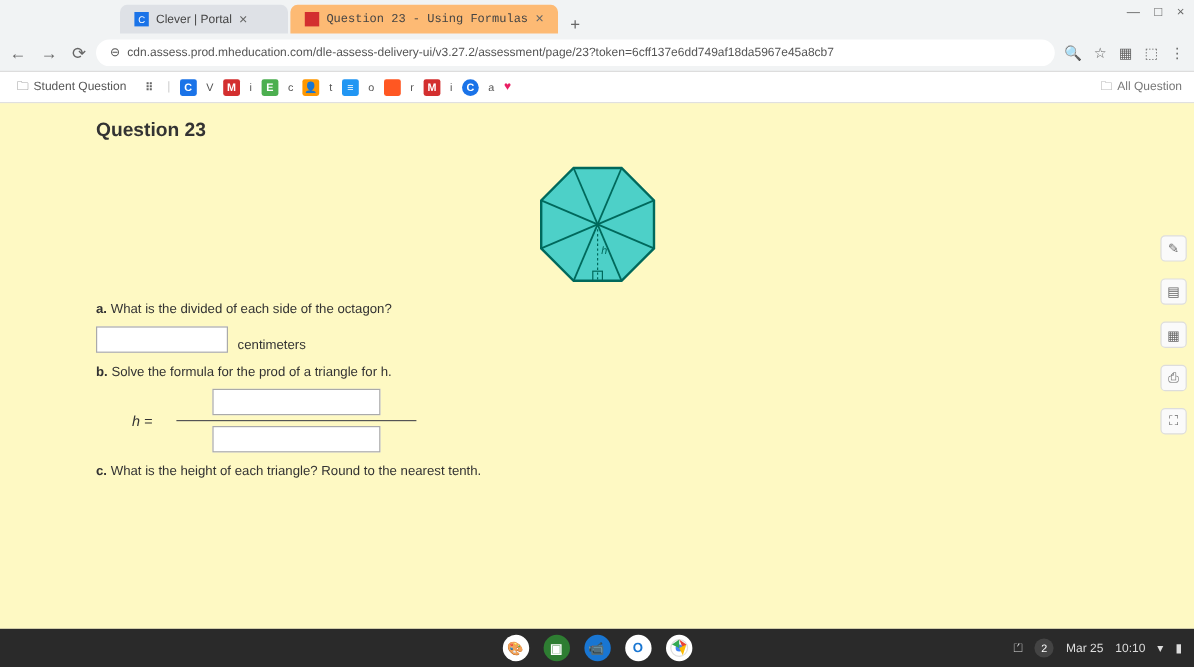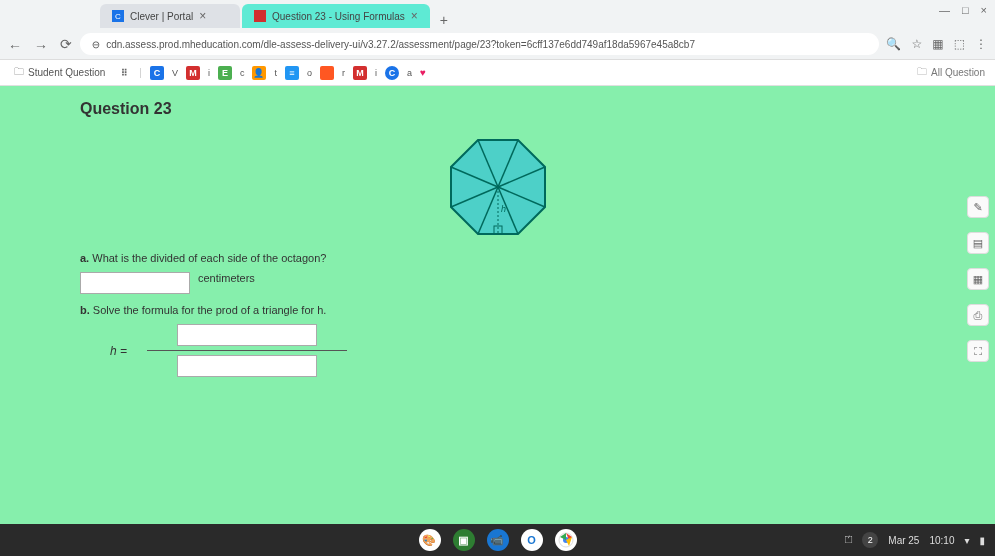--- a/index.html
+++ b/index.html
@@ -28,21 +28,21 @@
       padding: 4px 12px;
       border-radius: 6px 6px 0 0;
       font-size: 10px;
       display: flex;
       align-items: center;
       gap: 6px;
       height: 24px;
       min-width: 140px;
       color: #444;
     }
-    .tab.active { background: #5eead4; }
+    .tab.active { background: #fdba74; font-family: Liberation Mono, monospace; }
     .tab-close { color: #666; font-size: 12px; cursor: pointer; }
     .tab-add { padding: 0 8px; color: #666; font-size: 14px; }
     .window-controls {
       position: absolute;
       right: 8px;
       top: 4px;
       display: flex;
       gap: 12px;
       font-size: 11px;
       color: #666;
@@ -88,37 +88,37 @@
       width: 14px; height: 14px;
       display: inline-flex;
       align-items: center;
       justify-content: center;
       font-size: 9px;
       font-weight: bold;
       border-radius: 2px;
     }
     .bm-right { margin-left: auto; display: flex; align-items: center; gap: 4px; color: #777; font-size: 10px;}
     .content-area {
-      background: #86efac;
+      background: #fef9c3;
       height: calc(556px - 60px - 26px - 32px);
       padding: 14px 80px 10px 80px;
       overflow: hidden;
       position: relative;
     }
     .q-title { font-size: 16px; font-weight: 600; color: #333; margin-bottom: 14px; }
     .q-body { font-size: 11px; color: #333; line-height: 1.5; }
     .q-reason { font-weight: 700; }
     .octagon-wrap {
       display: flex;
       justify-content: center;
       margin: 8px 0 4px 0;
     }
     .part { margin: 10px 0; font-size: 11px; color: #333; }
     .part b { font-weight: 700; }
-    .answer-row { display: flex; align-items: flex-start; gap: 8px; margin-top: 8px; }
+    .answer-row { display: flex; align-items: flex-end; gap: 8px; margin-top: 8px; }
     .text-input {
       border: 1px solid #aaa;
       height: 22px;
       width: 110px;
       padding: 2px 4px;
       font-size: 11px;
     }
     .unit { font-size: 11px; color: #333; }
     .fraction {
       display: inline-flex;
@@ -301,20 +301,24 @@
     <div class="frac-row" style="margin-top:8px; margin-left:30px;">
       <span class="h-eq">h =</span>
       <div class="fraction" style="margin:0;">
         <input class="text-input" type="text" style="width: 140px;">
         <div class="frac-line"></div>
         <input class="text-input" type="text" style="width: 140px;">
       </div>
     </div>
   </div>
 
+  <div class="part">
+    <b>c.</b>
+    <span>What is the height of each triangle? Round to the nearest tenth.</span>
+  </div>
 
   <div class="side-tools">
     <div class="side-tool">✎</div>
     <div class="side-tool">▤</div>
     <div class="side-tool">▦</div>
     <div class="side-tool">⎙</div>
     <div class="side-tool">⛶</div>
   </div>
 </div>
 

